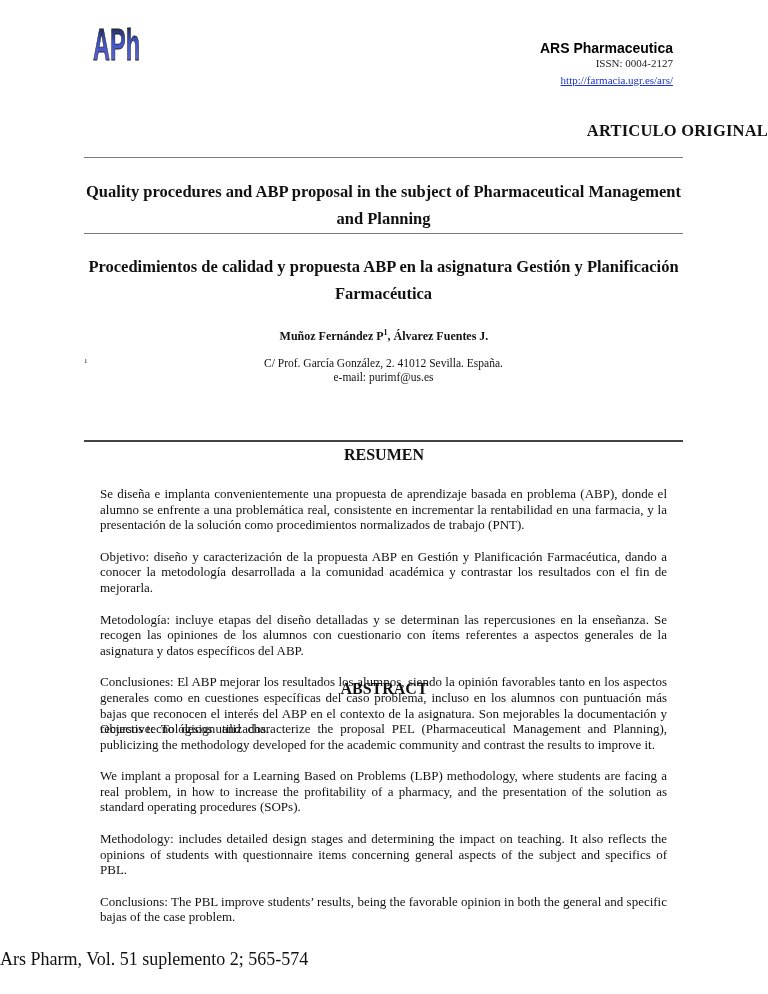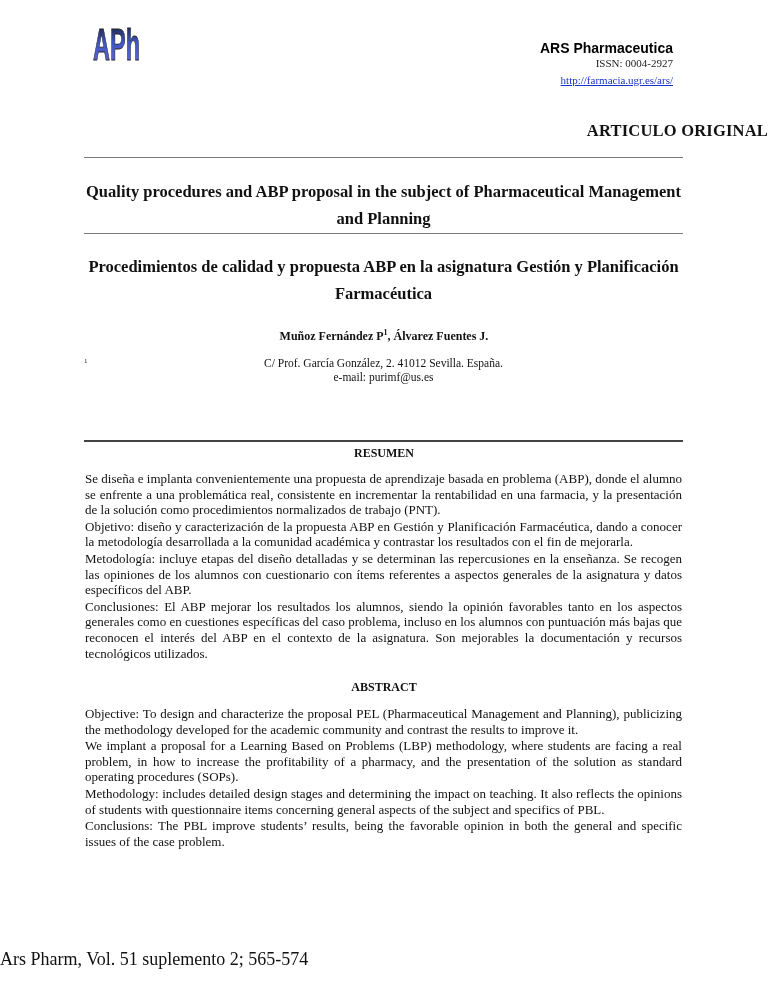--- a/index.html
+++ b/index.html
@@ -19,24 +19,24 @@
   .title-en { top: 178px; }
   .title-es { top: 253px; }
   .authors { position: absolute; left: 0; right: 0; top: 328px; text-align: center;
              font-weight: bold; font-size: 12px; }
   .authors sup { font-size: 8px; }
   .affil { position: absolute; left: 84px; width: 599px; top: 356px; text-align: center;
            font-size: 11.5px; line-height: 14px; }
   .affil sup { font-size: 7px; position: absolute; left: 0; top: -2px; }
   .section-rule { position: absolute; left: 84px; width: 599px; top: 440px; border-top: 2px solid #444; }
   .section-heading { position: absolute; left: 0; right: 0; text-align: center;
-                     font-weight: bold; font-size: 12px; }
+                     font-weight: bold; font-size: 16px; }
   .para { position: absolute; left: 84px; width: 599px; font-size: 13px; line-height: 15.6px;
           text-align: justify; }
-  .para p { margin: 1px; }
+  .para p { margin: 16px; }
   .footer { position: absolute; left: 0; right: 0; top: 949px; font-size: 18px; }
 </style>
 </head>
 <body>
 
 <div class="logo">
   <svg width="48" height="42" viewBox="0 0 48 42">
     <defs>
       <linearGradient id="lg" x1="0" y1="0" x2="0" y2="1">
         <stop offset="0" stop-color="#151520"></stop>
@@ -44,21 +44,21 @@
         <stop offset="0.8" stop-color="#5a62d0"></stop>
         <stop offset="1" stop-color="#c03db0"></stop>
       </linearGradient>
     </defs>
     <text x="0" y="39" font-family="Liberation Sans, DejaVu Sans, sans-serif" font-weight="bold" font-size="44" textLength="47" lengthAdjust="spacingAndGlyphs" fill="url(#lg)" stroke="#222" stroke-width="0.8">APh</text>
   </svg>
 </div>
 
 <div class="journal-block">
   <div class="journal-name">ARS Pharmaceutica</div>
-  <div class="issn">ISSN: 0004-2927</div>
+  <div class="issn">ISSN: 0004-2127</div>
   <a class="journal-url">http://farmacia.ugr.es/ars/</a>
 </div>
 
 <div class="article-type">ARTICULO ORIGINAL</div>
 
 <div class="hr" style="top:157px;"></div>
 <div class="title-en">Quality procedures and ABP proposal in the subject of Pharmaceutical Management and Planning</div>
 <div class="hr" style="top:233px;"></div>
 <div class="title-es">Procedimientos de calidad y propuesta ABP en la asignatura Gestión y Planificación Farmacéutica</div>
 
@@ -81,16 +81,16 @@
   <p>Metodología: incluye etapas del diseño detalladas y se determinan las repercusiones en la enseñanza. Se recogen las opiniones de los alumnos con cuestionario con ítems referentes a aspectos generales de la asignatura y datos específicos del ABP.</p>
   <p>Conclusiones: El ABP mejorar los resultados los alumnos, siendo la opinión favorables tanto en los aspectos generales como en cuestiones específicas del caso problema, incluso en los alumnos con puntuación más bajas que reconocen el interés del ABP en el contexto de la asignatura. Son mejorables la documentación y recursos tecnológicos utilizados.</p>
 </div>
 
 <div class="section-heading" style="top:680px;">ABSTRACT</div>
 
 <div class="para" style="top:705px;">
   <p>Objective: To design and characterize the proposal PEL (Pharmaceutical Management and Planning), publicizing the methodology developed for the academic community and contrast the results to improve it.</p>
   <p>We implant a proposal for a Learning Based on Problems (LBP) methodology, where students are facing a real problem, in how to increase the profitability of a pharmacy, and the presentation of the solution as standard operating procedures (SOPs).</p>
   <p>Methodology: includes detailed design stages and determining the impact on teaching. It also reflects the opinions of students with questionnaire items concerning general aspects of the subject and specifics of PBL.</p>
-  <p>Conclusions: The PBL improve students’ results, being the favorable opinion in both the general and specific issues of the case problem.</p>
+  <p>Conclusions: The PBL improve students’ results, being the favorable opinion in both the general and specific bajas of the case problem.</p>
 </div>
 
 <div class="footer">Ars Pharm, Vol. 51 suplemento 2; 565-574</div>
 
 </body></html>

